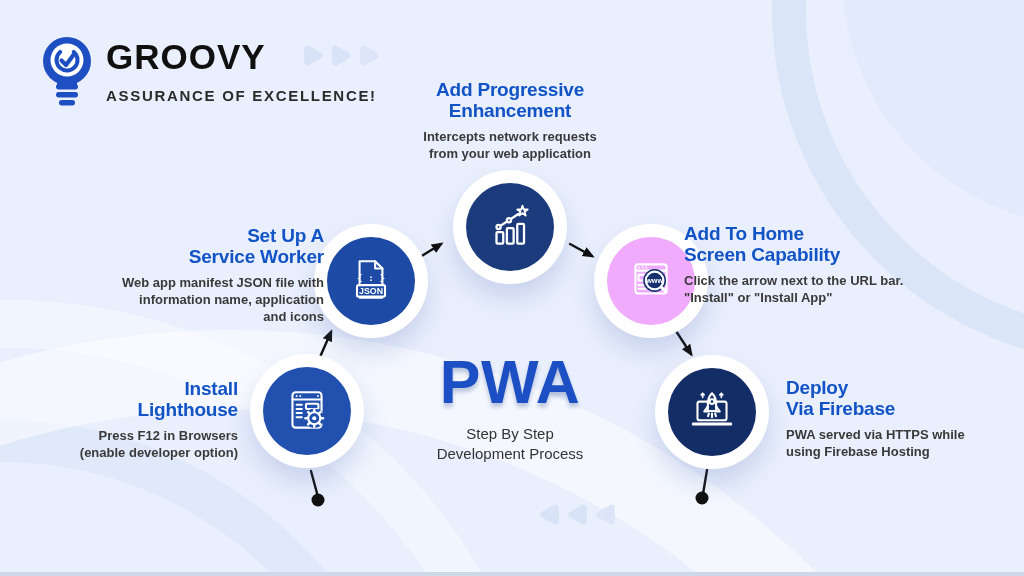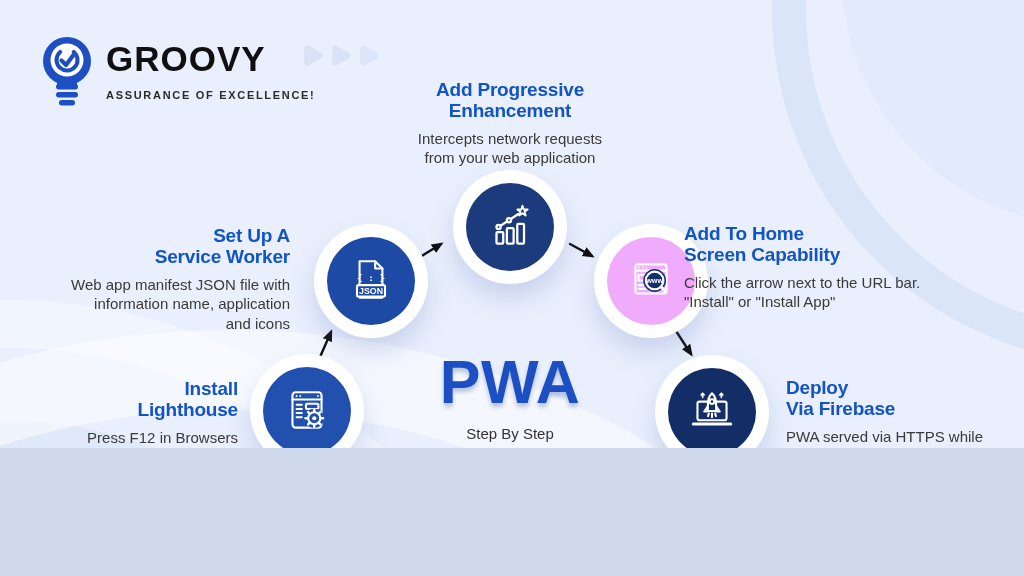--- a/index.html
+++ b/index.html
@@ -1,42 +1,42 @@
 <!DOCTYPE html>
 <html><head>
 <meta charset="utf-8">
 <style>
   html,body{margin:0;padding:0;background:#cfd8ea;}
   .canvas{
-    position:relative;width:1024px;height:448px;overflow:hidden;
+    position:relative;width:1024px;height:572px;overflow:hidden;
     background:#e9effc;font-family:"Liberation Sans",sans-serif;
   }
   
   .ring{position:absolute;border-radius:50%;pointer-events:none;}
   
   .logo{position:absolute;left:38px;top:34px;display:flex;align-items:center;gap:10px;z-index:3;}
   .logo-text .brand-name{font-size:35px;font-weight:800;color:#101010;letter-spacing:1px;line-height:1;}
-  .logo-text .brand-tagline{font-size:11px;font-weight:700;color:#2b2b2b;letter-spacing:1.7px;margin-top:13px;}
+  .logo-text .brand-tagline{font-size:15px;font-weight:700;color:#2b2b2b;letter-spacing:1.7px;margin-top:13px;}
   
   .chevrons{position:absolute;display:flex;gap:3px;z-index:2;}
   .chevrons.top{left:300px;top:42px;}
   .chevrons.bottom{left:538px;top:501px;}
   
   .connectors{position:absolute;left:0;top:0;z-index:1;pointer-events:none;}
   
   .circle-outer{
     position:absolute;width:114px;height:114px;border-radius:50%;background:#ffffff;
     display:flex;align-items:center;justify-content:center;z-index:2;
     box-shadow:0 14px 24px rgba(85,115,185,.22);
   }
   .circle-inner{width:88px;height:88px;border-radius:50%;display:flex;align-items:center;justify-content:center;}
   
   .step-text{position:absolute;z-index:2;}
   .step-title{font-size:19px;font-weight:800;color:#1254c6;line-height:1.1;white-space:pre-line;letter-spacing:-0.2px;}
-  .step-desc{font-size:15px;font-weight:400;color:#3a3a3a;line-height:1.3;white-space:pre-line;margin-top:7px;}
+  .step-desc{font-size:13px;font-weight:700;color:#3a3a3a;line-height:1.3;white-space:pre-line;margin-top:7px;}
   .align-right{text-align:right;}
   .align-center{text-align:center;}
   
   .center-title{position:absolute;left:400px;top:352px;width:220px;text-align:center;z-index:2;}
   .pwa-title{font-size:61px;font-weight:700;color:#1c4fc3;line-height:1;letter-spacing:0.5px;
     text-shadow:0 4px 4px rgba(30,60,130,.28);}
   .pwa-sub{font-size:15px;font-weight:500;color:#333;margin-top:11px;line-height:1.3;white-space:pre-line;}
   svg text{font-family:"Liberation Sans",sans-serif;}
   .mono{font-family:"DejaVu Sans Mono",monospace;}
 </style>
@@ -203,21 +203,21 @@
     </div>
   </div>
 
   <div class="step-text align-right" style="right:786px;top:379px;width:210px;text-align:right;">
     <div class="step-title">Install
 Lighthouse</div>
     <div class="step-desc">Press F12 in Browsers
 (enable developer option)</div>
   </div>
 
-  <div class="step-text align-right" style="right:734px;top:226px;width:230px;">
+  <div class="step-text align-right" style="right:700px;top:226px;width:230px;">
     <div class="step-title">Set Up A
 Service Worker</div>
     <div class="step-desc">Web app manifest JSON file with
 information name, application
 and icons</div>
   </div>
 
   <div class="step-text align-center" style="left:390px;top:80px;width:240px;">
     <div class="step-title">Add Progressive
 Enhancement</div>

